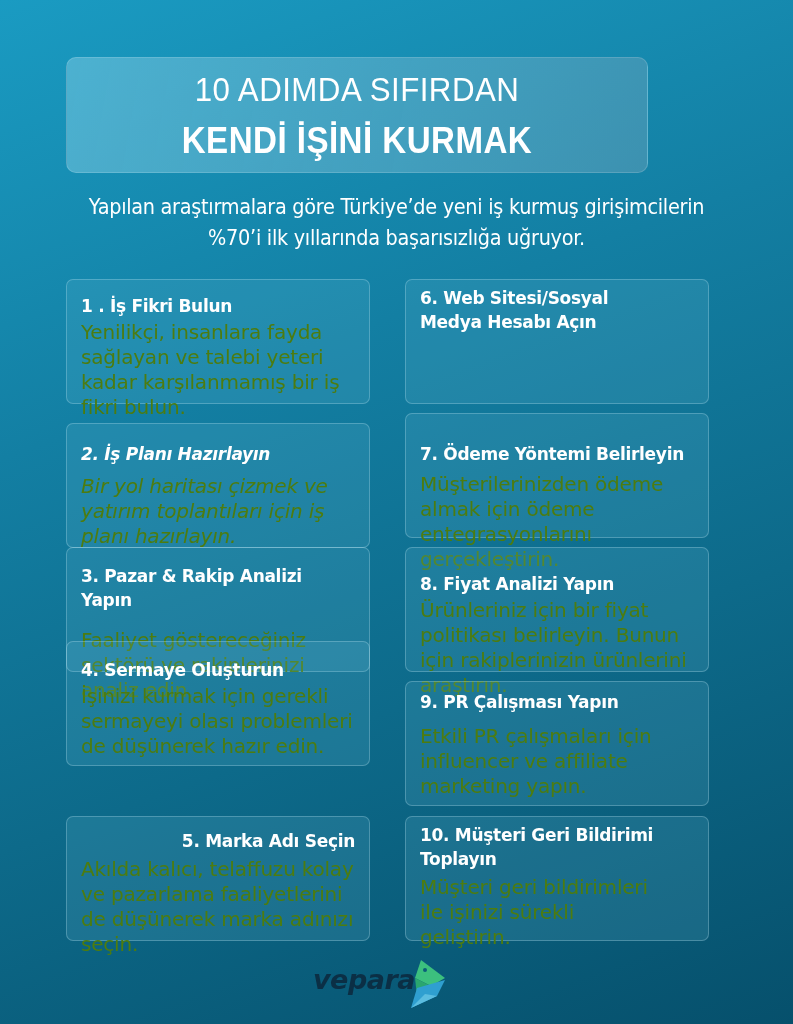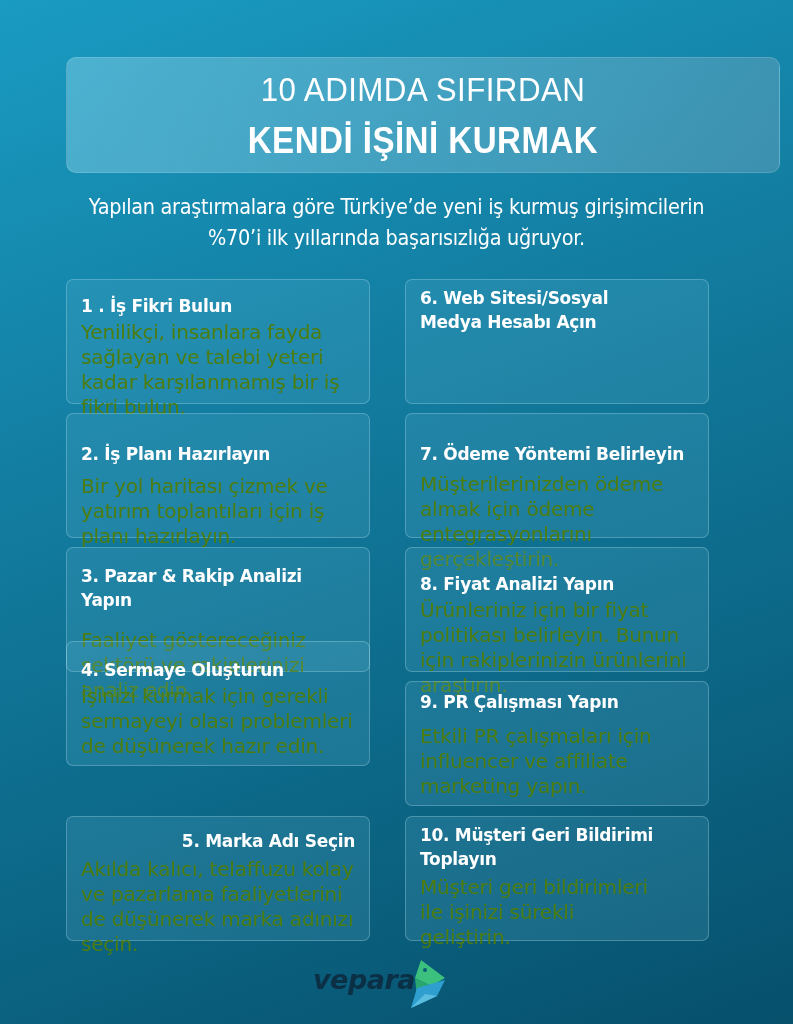--- a/index.html
+++ b/index.html
@@ -6,21 +6,21 @@
   html, body { width: 793px; height: 1024px; overflow: hidden; }
   body {
     font-family: "Liberation Sans", sans-serif;
     background: linear-gradient(160deg, #1a9bc2 0%, #137fa3 35%, #0d6a8a 65%, #06506c 100%);
     position: relative;
     color: #ffffff;
   }
   .title-box {
     position: absolute;
     left: 66px; top: 57px;
-    width: 714px; height: 116px;
+    width: 582px; height: 116px;
     border-radius: 10px;
     background: linear-gradient(100deg, rgba(120,200,225,0.55) 0%, rgba(110,180,205,0.5) 60%, rgba(100,160,185,0.5) 100%);
     border: 1px solid rgba(255,255,255,0.15);
     text-align: center;
   }
   .title-line1 {
     position: absolute; left: 0; right: 0; top: 12px;
     font-size: 34px; font-weight: 400; letter-spacing: 0.5px;
     font-family: "Liberation Sans", sans-serif;
     transform: scaleX(0.92);
@@ -93,21 +93,21 @@
 <div class="subtitle">
   <div>Yapılan araştırmalara göre Türkiye’de yeni iş kurmuş girişimcilerin</div>
   <div>%70’i ilk yıllarında başarısızlığa uğruyor.</div>
 </div>
 
 <div class="card left" style="top:279px; padding-top:14px;">
   <div class="card-title" style="margin-bottom:2px;">1 . İş Fikri Bulun</div>
   <div class="card-desc">Yenilikçi, insanlara fayda sağlayan ve talebi yeteri kadar karşılanmamış bir iş fikri bulun.</div>
 </div>
 
-<div class="card left" style="top:413px; padding-top:28px;">
+<div class="card left" style="top:423px; padding-top:18px;font-style:italic;">
   <div class="card-title" style="margin-bottom:8px;">2. İş Planı Hazırlayın</div>
   <div class="card-desc">Bir yol haritası çizmek ve yatırım toplantıları için iş planı hazırlayın.</div>
 </div>
 
 <div class="card left" style="top:547px; padding-top:16px;">
   <div class="card-title" style="margin-bottom:16px;">3. Pazar &amp; Rakip Analizi Yapın</div>
   <div class="card-desc">Faaliyet göstereceğiniz sektörü ve rakiplerinizi analiz edin.</div>
 </div>
 
 <div class="card left" style="top:641px; padding-top:16px;">

